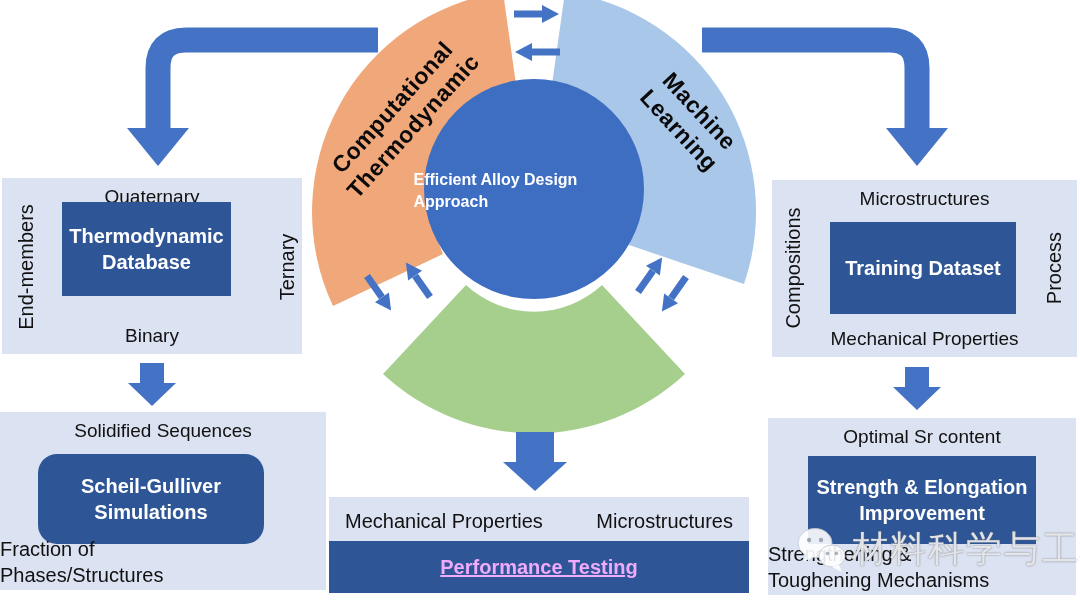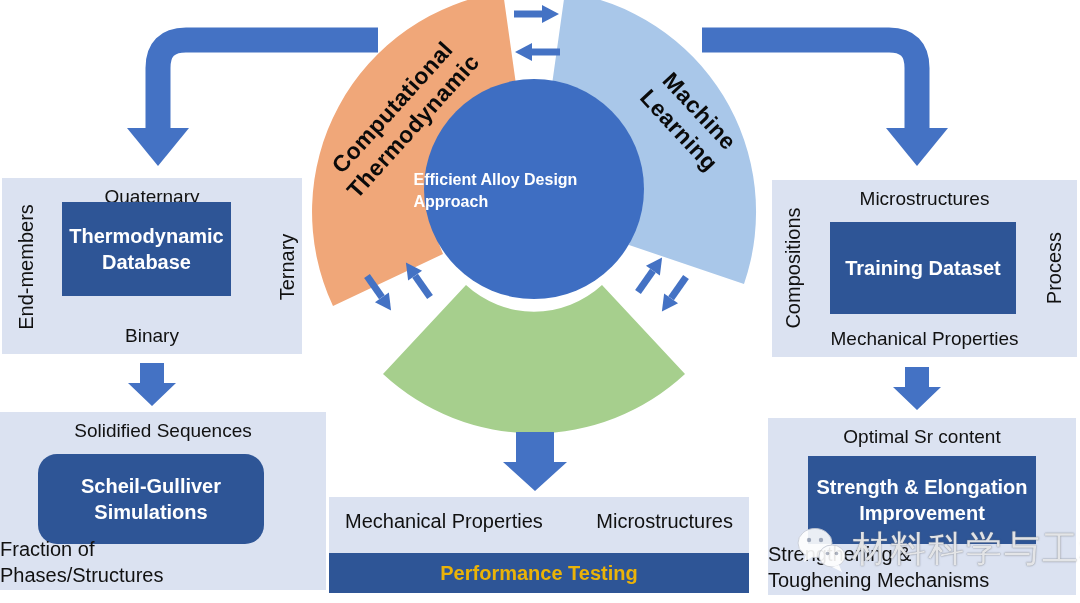--- a/index.html
+++ b/index.html
@@ -18,22 +18,22 @@
     display:flex;align-items:center;justify-content:center;text-align:center;line-height:1.3;padding:2px;box-sizing:border-box;}
   .arc-label{position:absolute;font-weight:bold;font-size:23px;color:#0a0a0a;
     width:min-content;text-align:center;line-height:1.2;z-index:3;letter-spacing:.5px;}
   .circle-title{position:absolute;left:534px;top:191px;transform:translate(-50%,-50%);
     width:241px;color:#fff;font-weight:bold;font-size:16px;line-height:1.35;z-index:3;}
   .key-exp-label{position:absolute;left:534px;top:357px;transform:translate(-50%,-50%);
     white-space:nowrap;font-weight:bold;font-size:23px;color:#0a0a0a;z-index:3;}
   .two-line{position:absolute;left:0;right:0;bottom:2px;text-align:left;font-size:20px;line-height:26px;}
   .bc-labels{position:absolute;left:0;right:0;top:0;height:48px;display:flex;align-items:center;
     justify-content:space-between;padding:0 16px;font-size:20px;}
-  .bc-bar{position:absolute;left:0;right:0;bottom:0;height:40px;background:#2e5596;color:#eab308;
-    font-weight:bold;font-size:20px;display:flex;align-items:center;justify-content:center;}
+  .bc-bar{position:absolute;left:0;right:0;bottom:0;height:52px;background:#2e5596;color:#f0abfc;
+    font-weight:bold;font-size:20px;display:flex;align-items:center;justify-content:center;text-decoration:underline;}
   #watermark{position:absolute;left:794px;top:524px;z-index:6;display:flex;align-items:center;gap:4px;}
   #watermark .wm-text{
     font-size:36px;letter-spacing:2px;color:rgba(255,255,255,0.80);
     text-shadow:0 0 1px rgba(110,115,125,0.9), 0 0 2px rgba(110,115,125,0.55);
     white-space:nowrap;
   }
 </style>
 </head>
 <body>
 

